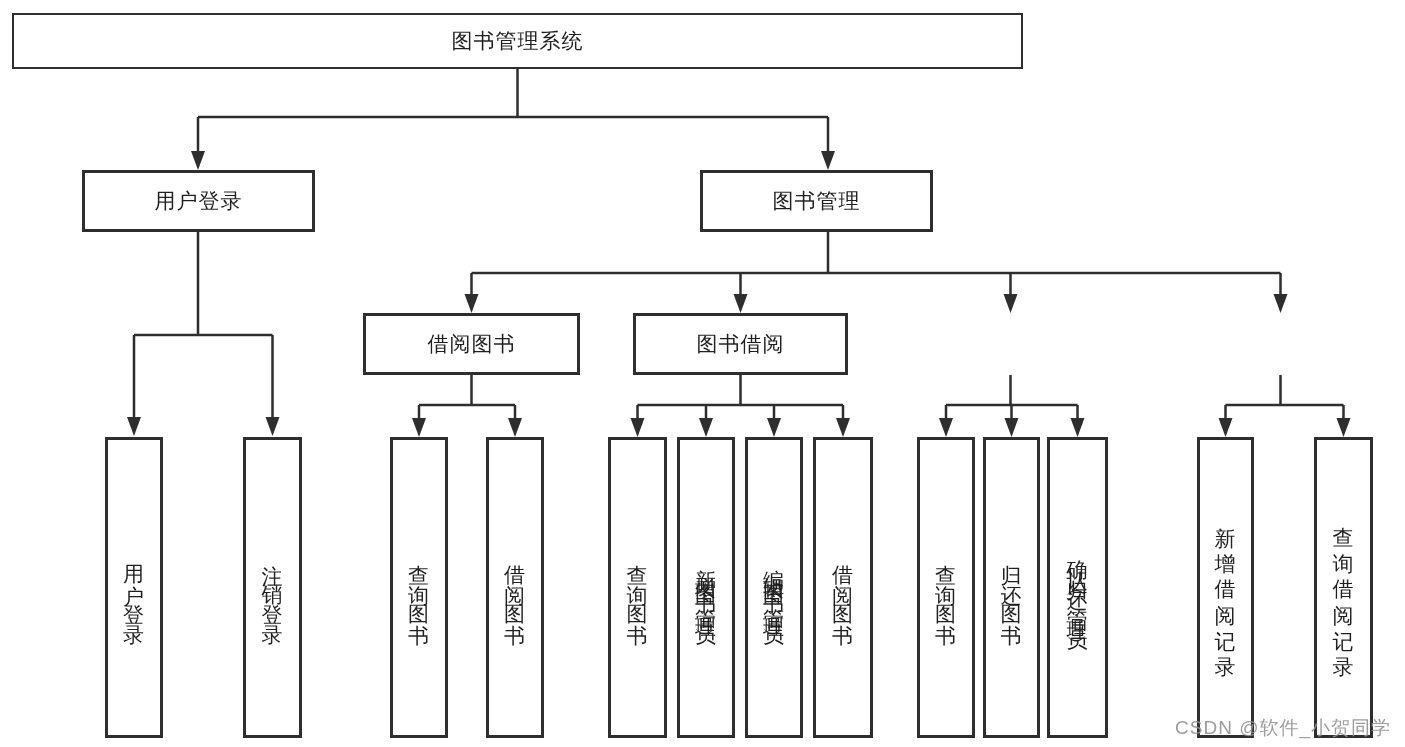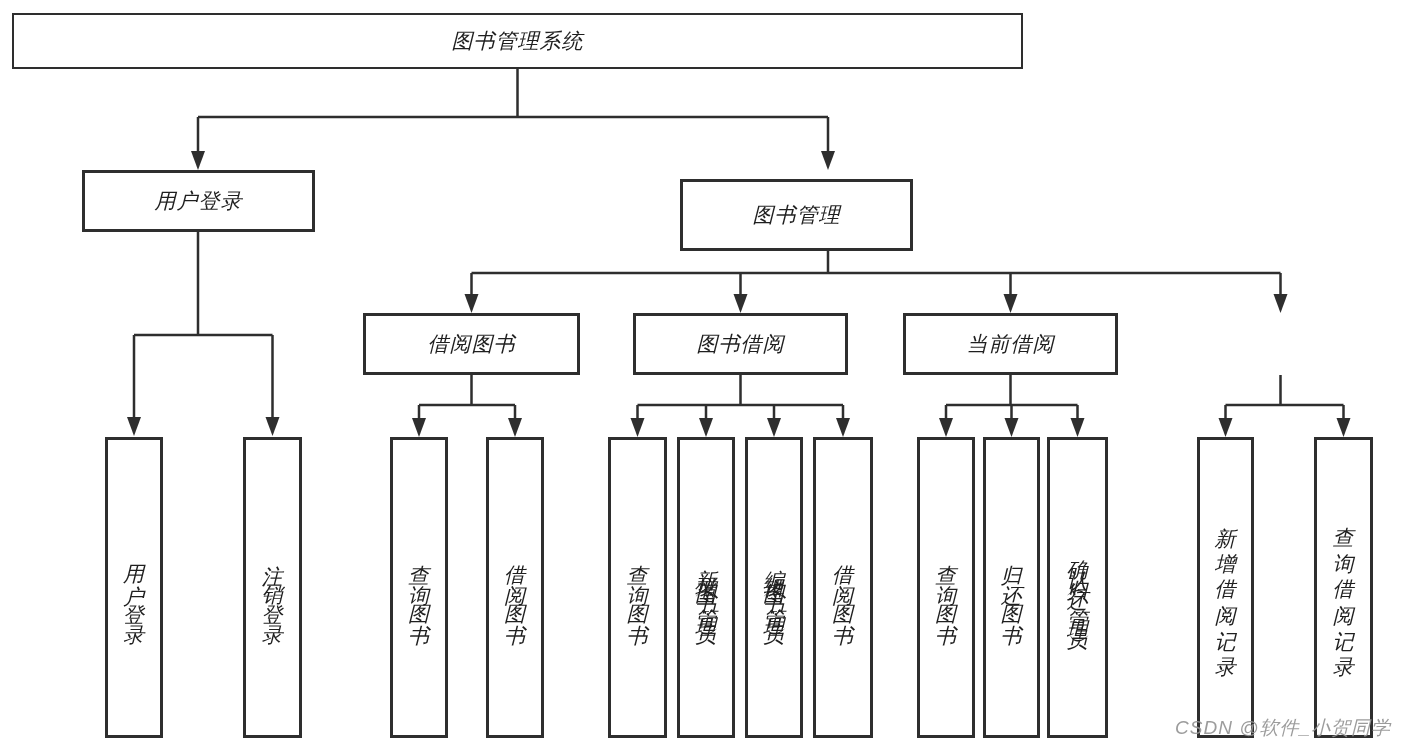--- a/index.html
+++ b/index.html
@@ -1,18 +1,18 @@
 <!DOCTYPE html>
 <html><head>
 <meta charset="utf-8">
 <style>
   html,body{margin:0;padding:0;background:#ffffff;}
   #canvas{
     position:relative;width:1405px;height:747px;background:#ffffff;overflow:hidden;
-    font-family:"Liberation Sans",sans-serif;color:#1f1f1f;font-style:italic;
+    font-family:"Liberation Sans",sans-serif;color:#1f1f1f;
   }
   #wires{position:absolute;left:0;top:0;width:1405px;height:747px;}
   .node{
     position:absolute;box-sizing:border-box;border:3px solid #2e2e2e;background:#ffffff;
     display:flex;align-items:center;justify-content:center;
   }
   .hlabel{font-size:21px;letter-spacing:1px;white-space:nowrap;}
   .vtext{
     writing-mode:vertical-rl;text-orientation:mixed;
     font-size:21px;line-height:1;white-space:nowrap;
@@ -71,32 +71,29 @@
     </g>
   </svg>
 
   <div class="node" style="left:12px;top:13px;width:1011px;height:56px;border-width:2.5px;">
     <span class="hlabel">图书管理系统</span>
   </div>
 
   <div class="node" style="left:82px;top:170px;width:233px;height:62px;">
     <span class="hlabel">用户登录</span>
   </div>
-  <div class="node" style="left:680px;top:170px;width:233px;height:72px;margin-top:9px;">
+  <div class="node" style="left:700px;top:170px;width:233px;height:62px;">
     <span class="hlabel">图书管理</span>
   </div>
 
   <div class="node" style="left:363px;top:313px;width:217px;height:62px;">
     <span class="hlabel">借阅图书</span>
   </div>
   <div class="node" style="left:633px;top:313px;width:215px;height:62px;">
     <span class="hlabel">图书借阅</span>
-  </div>
-  <div class="node" style="left:903px;top:313px;width:215px;height:62px;">
-    <span class="hlabel">当前借阅</span>
   </div>
 
   <div class="node" style="left:105px;top:437px;width:58px;height:301px;">
     <span class="vtext sp20">用户登录</span>
   </div>
   <div class="node" style="left:243px;top:437px;width:59px;height:301px;">
     <span class="vtext sp20">注销登录</span>
   </div>
 
   <div class="node" style="left:390px;top:437px;width:58px;height:301px;">

